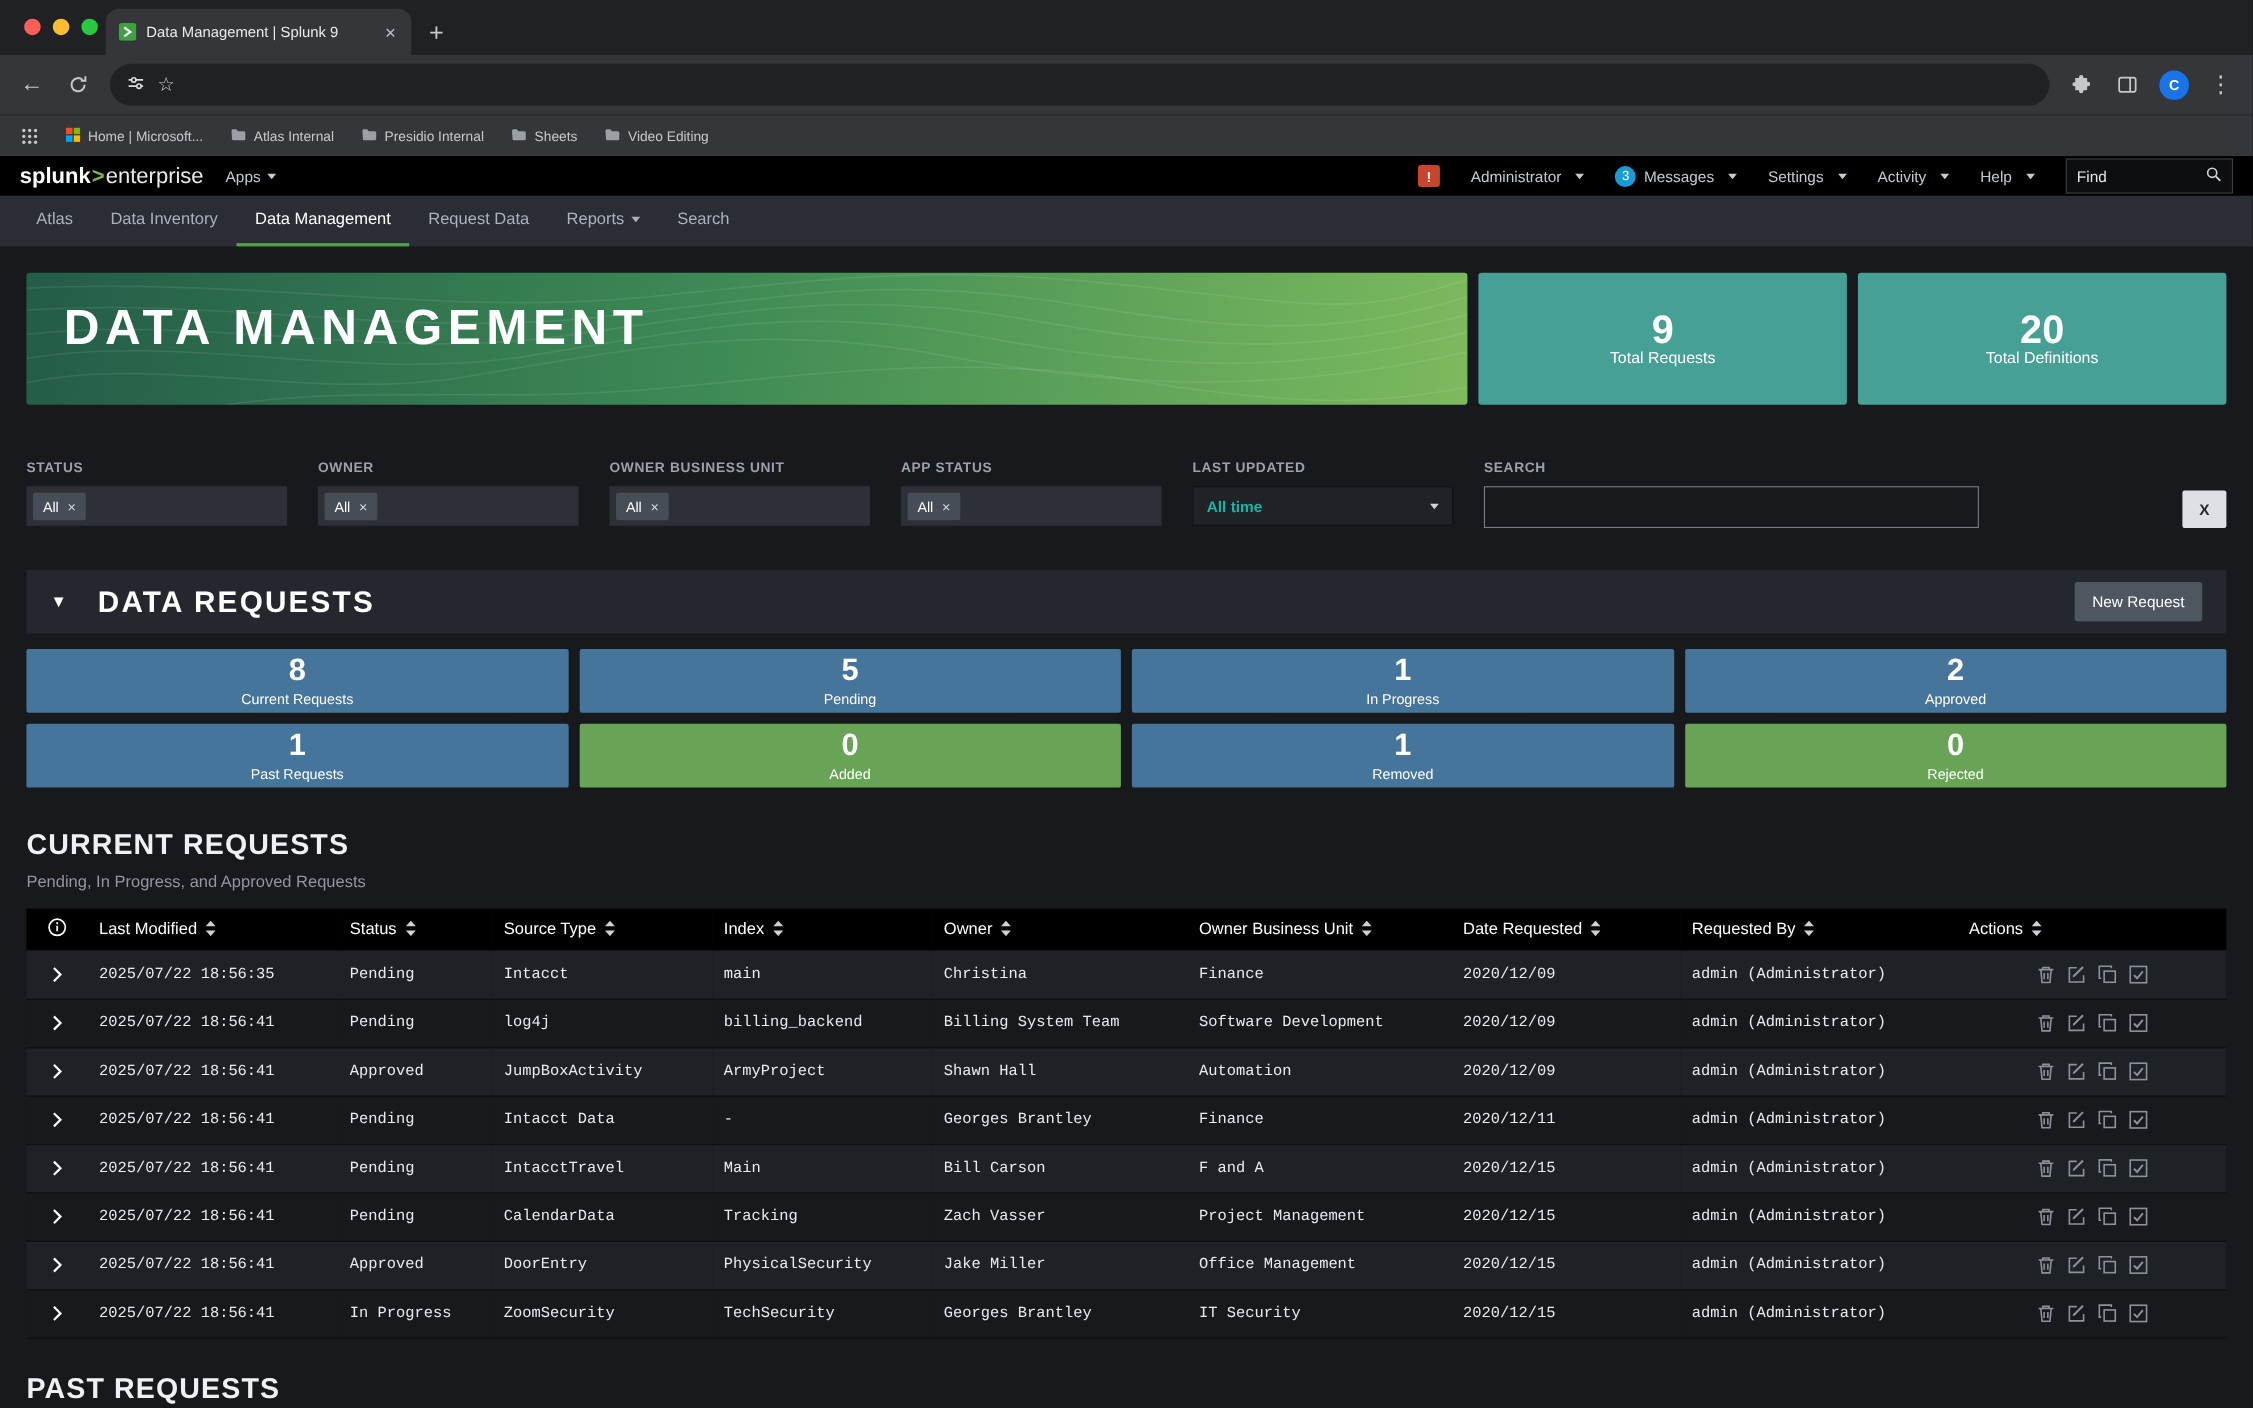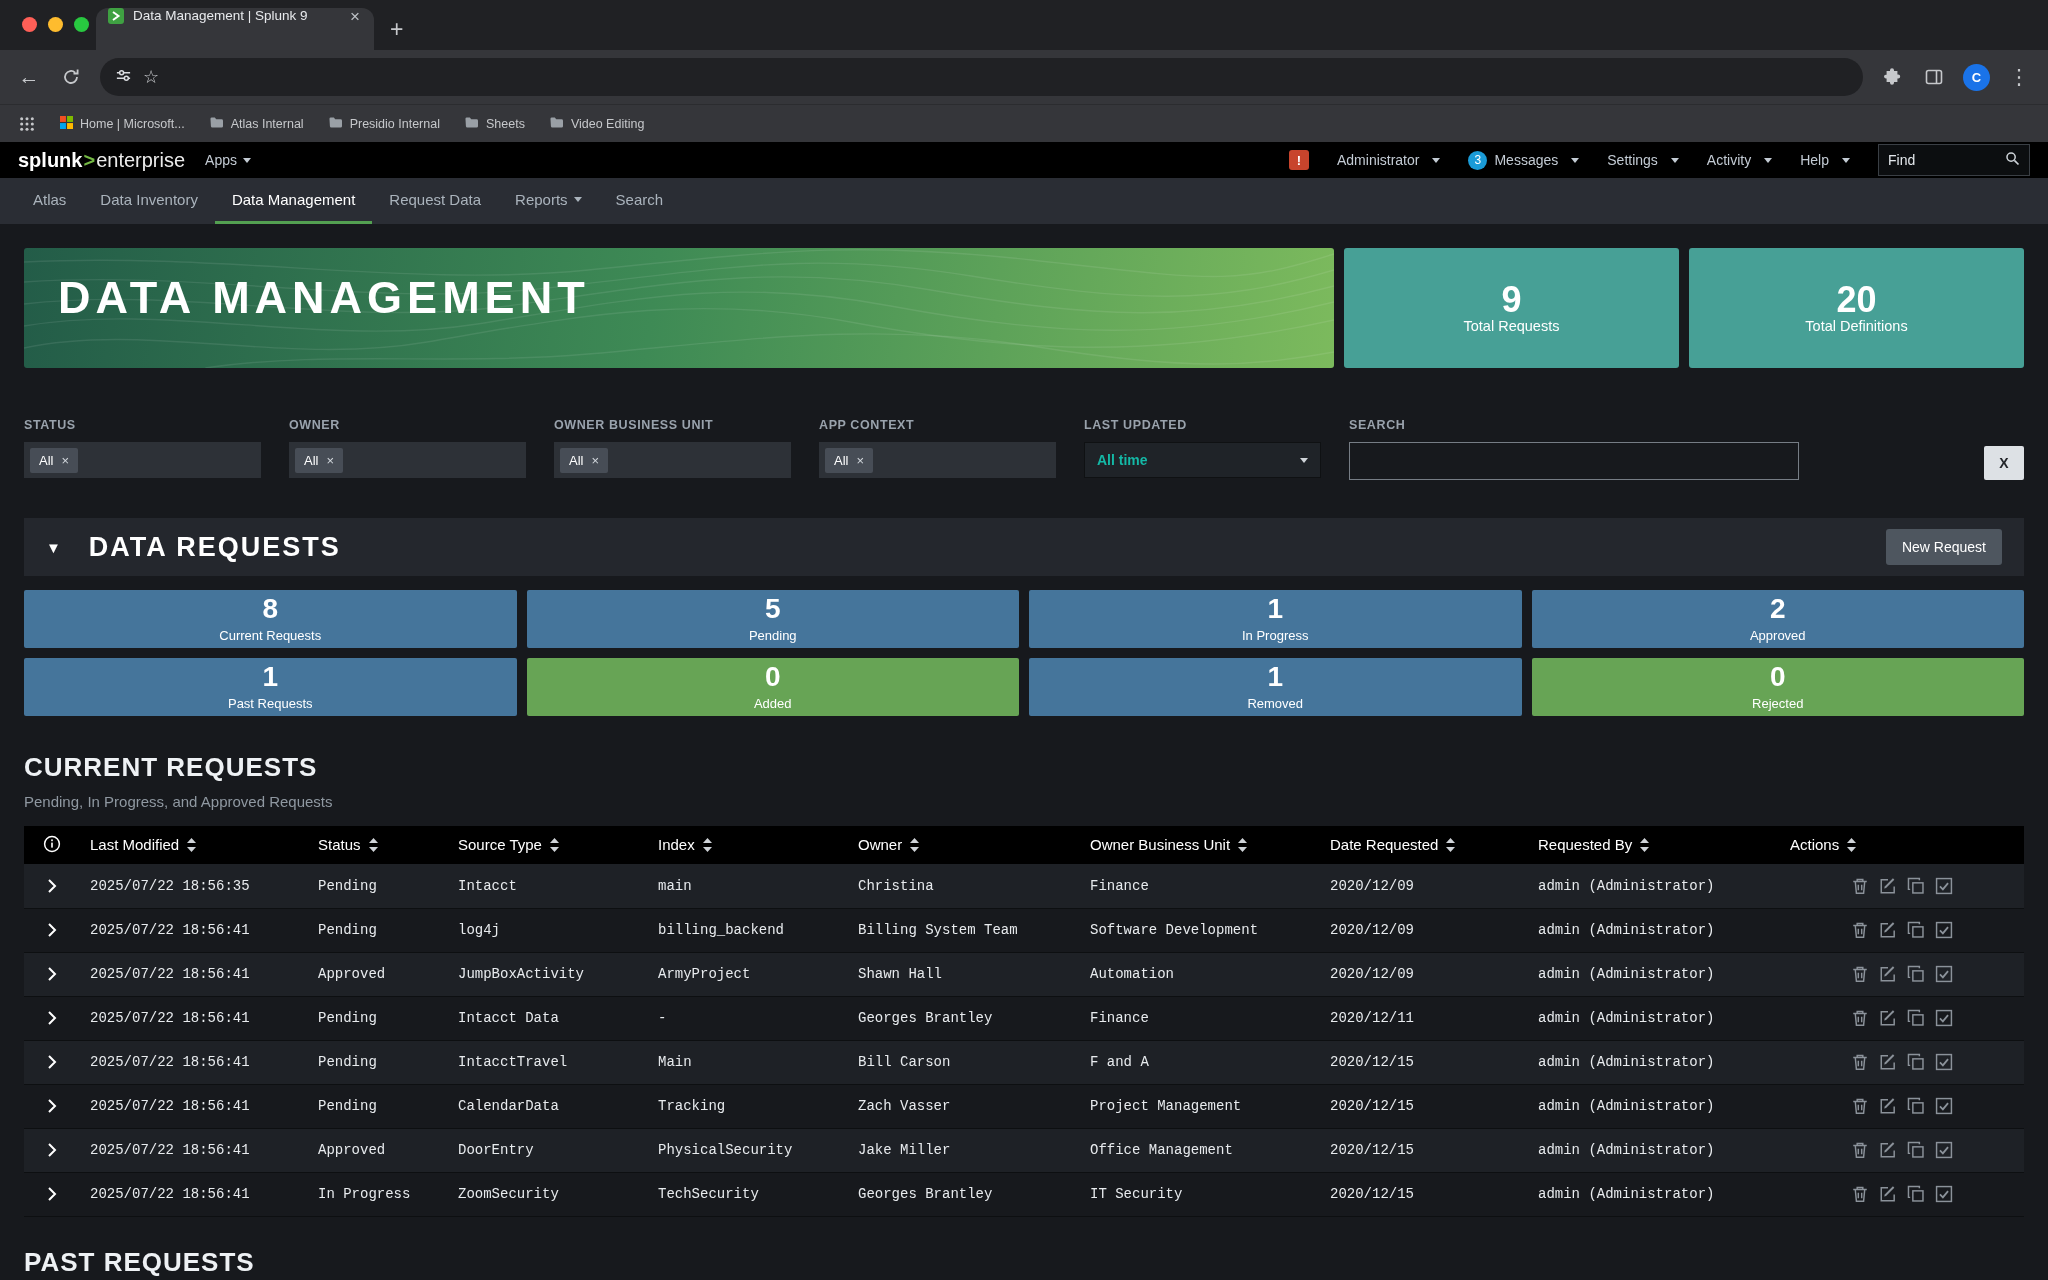--- a/index.html
+++ b/index.html
@@ -5,21 +5,21 @@
   *{box-sizing:border-box;margin:0;padding:0}
   html,body{width:2048px;height:1280px;overflow:hidden}
   body{background:#17191d;font-family:"Liberation Sans",sans-serif}
 
   
   .tabstrip{height:50px;background:#202124;position:relative;display:flex;align-items:flex-end}
   .traffic{position:absolute;left:22px;top:17px;display:flex;gap:11px}
   .traffic span{width:15px;height:15px;border-radius:50%;display:block}
   .tl-red{background:#ff5f57}.tl-yellow{background:#febc2e}.tl-green{background:#28c840}
   .tab{margin-left:96px;width:278px;height:42px;background:#35363a;border-radius:12px 12px 0 0;
-       display:flex;gap:9px;padding:0 12px;color:#e8eaed;font-size:13.5px}
+       display:flex;align-items:center;gap:9px;padding:0 12px;color:#e8eaed;font-size:13.5px}
   .tab-title{flex:1;white-space:nowrap;overflow:hidden}
   .tab-close{color:#bdc1c6;font-size:17px;line-height:1;padding:0 2px}
   .newtab{color:#c6c8cb;font-size:23px;margin:0 0 9px 16px;line-height:1}
   .toolbar{height:54px;background:#35363a;display:flex;align-items:center;gap:16px;padding:0 16px;color:#c6c8cb}
   .tool-icon{display:flex;align-items:center;justify-content:center;width:26px;height:26px;font-size:21px;color:#c6c8cb}
   .omnibox{flex:1;height:38px;background:#202124;border-radius:19px;display:flex;align-items:center;gap:11px;
            padding:0 15px;color:#dadce0;font-size:14.5px}
   .omni-url{flex:1;white-space:nowrap;overflow:hidden}
   .omni-star{font-size:18px;color:#c6c8cb}
   .avatar{width:27px;height:27px;border-radius:50%;background:#1a73e8;color:#fff;display:flex;align-items:center;
@@ -366,21 +366,21 @@
     <div>
       <div class="filter-label">OWNER BUSINESS UNIT</div>
       <div class="filter-box">
         <span class="chip">
           <span>All</span>
           <span class="chip-x">×</span>
         </span>
       </div>
     </div>
     <div>
-      <div class="filter-label">APP CONTEXT</div>
+      <div class="filter-label">APP STATUS</div>
       <div class="filter-box">
         <span class="chip">
           <span>All</span>
           <span class="chip-x">×</span>
         </span>
       </div>
     </div>
     <div>
       <div class="filter-label">LAST UPDATED</div>
       <div class="select-box">

